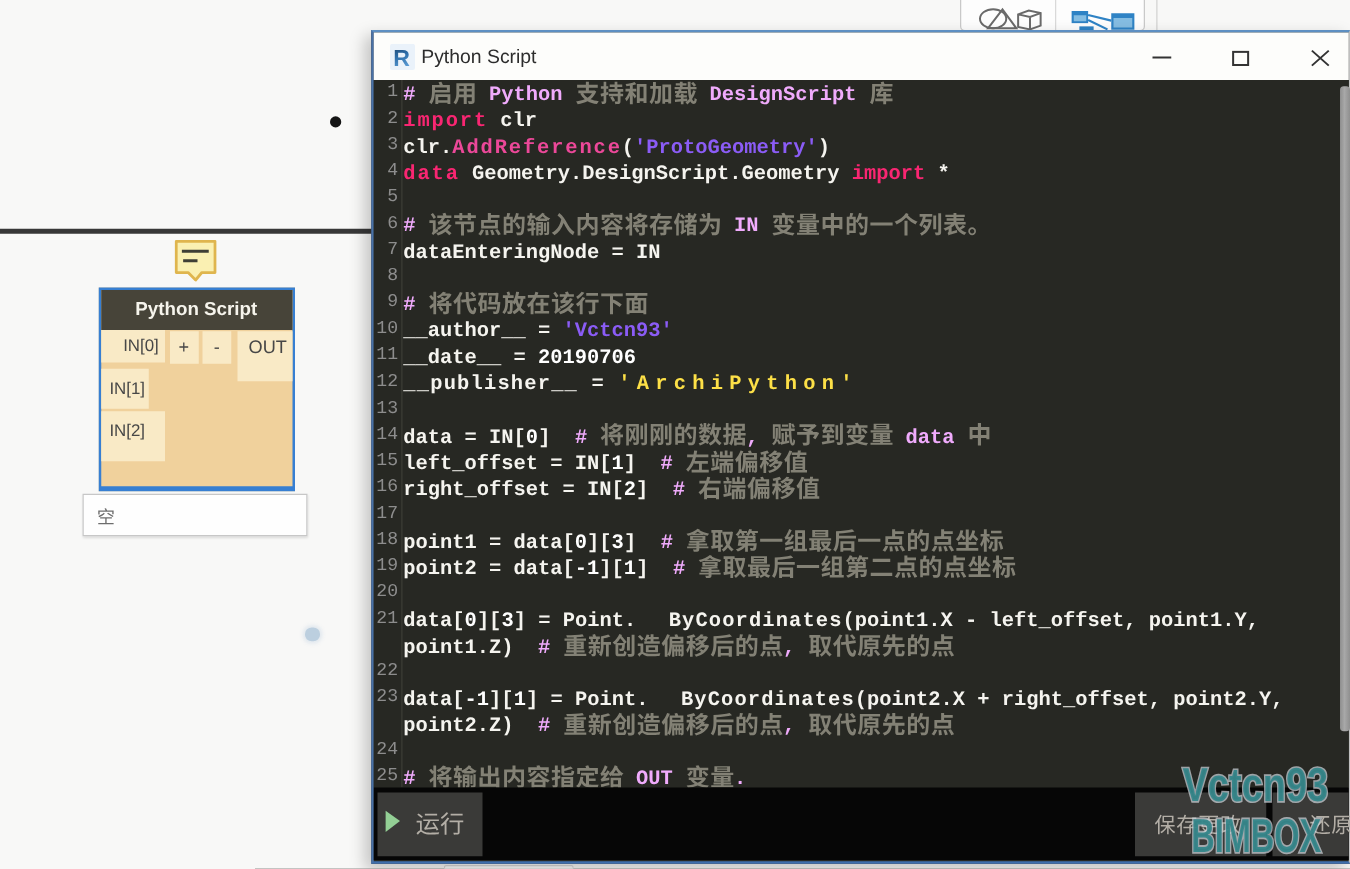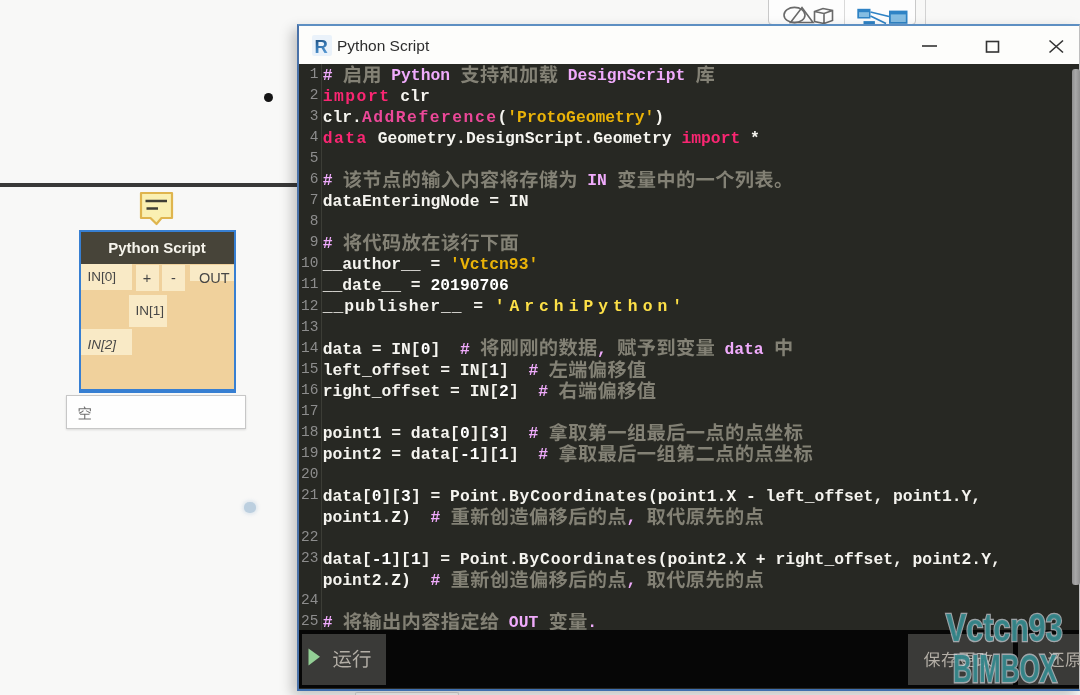--- a/index.html
+++ b/index.html
@@ -11,48 +11,48 @@
 #toolbar { left:768px; top:-9px; width:148px; height:34px; background:#fdfdfd; border:1px solid #c9c9c9; border-radius:4px; }
 #toolbar .sep { position:absolute; left:75px; top:4px; width:1px; height:28px; background:#d9d9d9; }
 #vline2 { left:925px; top:0; width:1px; height:24px; background:#d2d2d2; }
 #belowwin { left:355px; top:692px; width:104px; height:3px; background:#fdfdfd; border:1px solid #d8d8d8; border-bottom:none; border-radius:2px 2px 0 0; }
 
 #note { left:139px; top:190.5px; }
 
 #node { left:78.5px; top:229.5px; width:157px; height:163px; border:2.5px solid #377fd2; border-bottom-width:4px; background:#f0d19c; }
 #nodehead { position:absolute; left:0; top:0; width:100%; height:32.5px; background:#474439; color:#f6f4ec; font-weight:bold; font-size:15px; text-align:center; line-height:32.5px; }
 .chip { position:absolute; background:#f9eac6; color:#474747; font-size:13.5px; line-height:26px; }
-#in0 { left:0px; top:32.5px; width:51px; padding-left:7px; height:26px; }
-#in1 { left:0px; top:63px; width:38px; padding-left:7px; height:32px; line-height:32px;margin-left:48px; }
-#in2 { left:0px; top:97px; width:51px; padding-left:7px; height:26px; line-height:31px;font-style:italic; }
+#in0 { left:0px; top:32.5px; width:51px; padding-left:18px; height:26px; }
+#in1 { left:0px; top:63px; width:38px; padding-left:7px; height:32px; line-height:32px; }
+#in2 { left:0px; top:97px; width:51px; padding-left:7px; height:40px; line-height:31px; }
 #plus { left:55px; top:33.5px; width:23px; height:26px; text-align:center; font-size:14.5px; }
 #minus { left:81.5px; top:33.5px; width:23px; height:26px; text-align:center; font-size:14.5px; }
-#out { left:109px; top:33.5px; width:44px; height:16px; text-align:right; padding-right:4px; font-size:14.5px; }
+#out { left:109px; top:33.5px; width:44px; height:40px; text-align:right; padding-right:4px; font-size:14.5px; }
 #bubble { left:66px; top:395px; width:180px; height:34px; background:#fefefe; border:1px solid #c7c7c7; box-shadow:0 1px 2px rgba(0,0,0,.12); }
 
 #win { left:297px; top:24px; width:783px; height:667px; border:2px solid #4a72a8; border-top-color:#5d8fc2; border-bottom-color:#3f6fae; border-right:1px solid #bfbfbf; background:#272823; box-shadow:-5px 5px 12px rgba(0,0,0,.22); }
 #titlebar { position:absolute; left:0; top:0; width:100%; height:38px; background:#fdfdfb; }
 #title { position:absolute; left:38px; top:11px; font-size:15.5px; color:#2d2d2d; }
 #codearea { position:absolute; left:0; top:38px; width:780px; height:566px; background:#272823; overflow:hidden; }
 #botbar { position:absolute; left:0; top:604px; width:780px; height:58px; background:#060606; }
 .btn { position:absolute; background:#3a3a38; }
 #runbtn { left:2.5px; top:3.5px; width:84px; height:51px; }
 #savebtn { left:609px; top:3.5px; width:105px; height:51px; }
 #revbtn { left:719px; top:3.5px; width:61px; height:51px; }
 pre { font-family:"Liberation Mono", monospace; font-weight:bold; }
 #gutter { position:absolute; left:0px; top:0; width:19.5px; text-align:right; font-size:14.5px; font-weight:normal; line-height:21.04px; color:#8d8d8d; }
 #gutsep { position:absolute; left:21.5px; top:0; width:1px; height:566px; background:#3c3d36; }
 #codetext { position:absolute; left:23.7px; top:0.9px; font-size:16.34px; line-height:21.04px; color:#f5f4ef; letter-spacing:0.0px; }
 #codetext .k { color:#f92672; }
 #codetext .kw { color:#f92672; letter-spacing:1.5px; }
 #codetext .bw { color:#ec4899; letter-spacing:1.5px; }
-#codetext .b2 { color:#f5f4ef; letter-spacing:0.9px; }
+#codetext .b2 { color:#f5f4ef; letter-spacing:0.9px;margin-left:26px; }
 #codetext .w2 { color:#f5f4ef; letter-spacing:0.95px; }
 #codetext .s2 { color:#fde047; letter-spacing:5px; }
-#codetext .s { color:#eab308; }
+#codetext .s { color:#8b5cf6; }
 #codetext .n { color:#ffffff; }
 #codetext .c { color:#f0abfc; }
 #scroll { left:1071.5px; top:69px; width:8.5px; height:516px; background:linear-gradient(90deg,#8e8e8e,#a8a8a8 45%,#8f8f8f); border-radius:3px; }
 .cjkrow { position:absolute; }
 </style></head>
 <body>
 <div class="abs" id="wire"></div>
 <div class="abs" id="dot"></div>
 <div class="abs" id="blob"></div>
 <div class="abs" id="toolbar">

